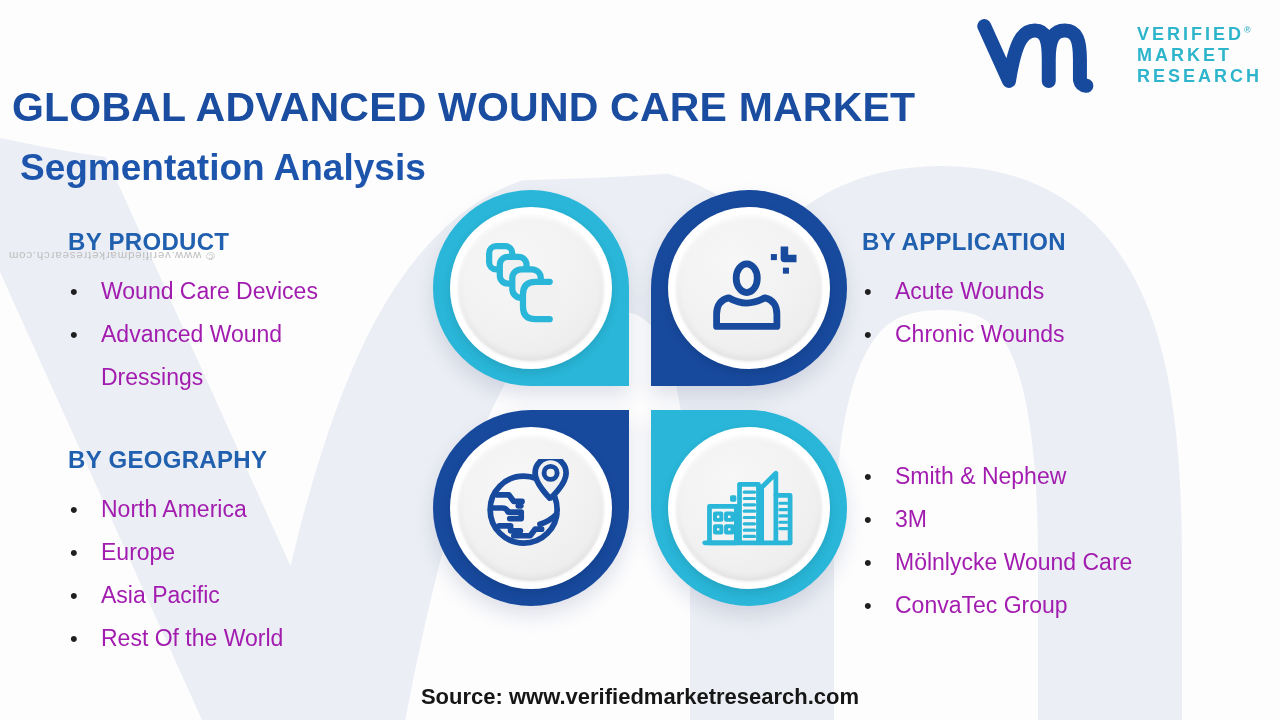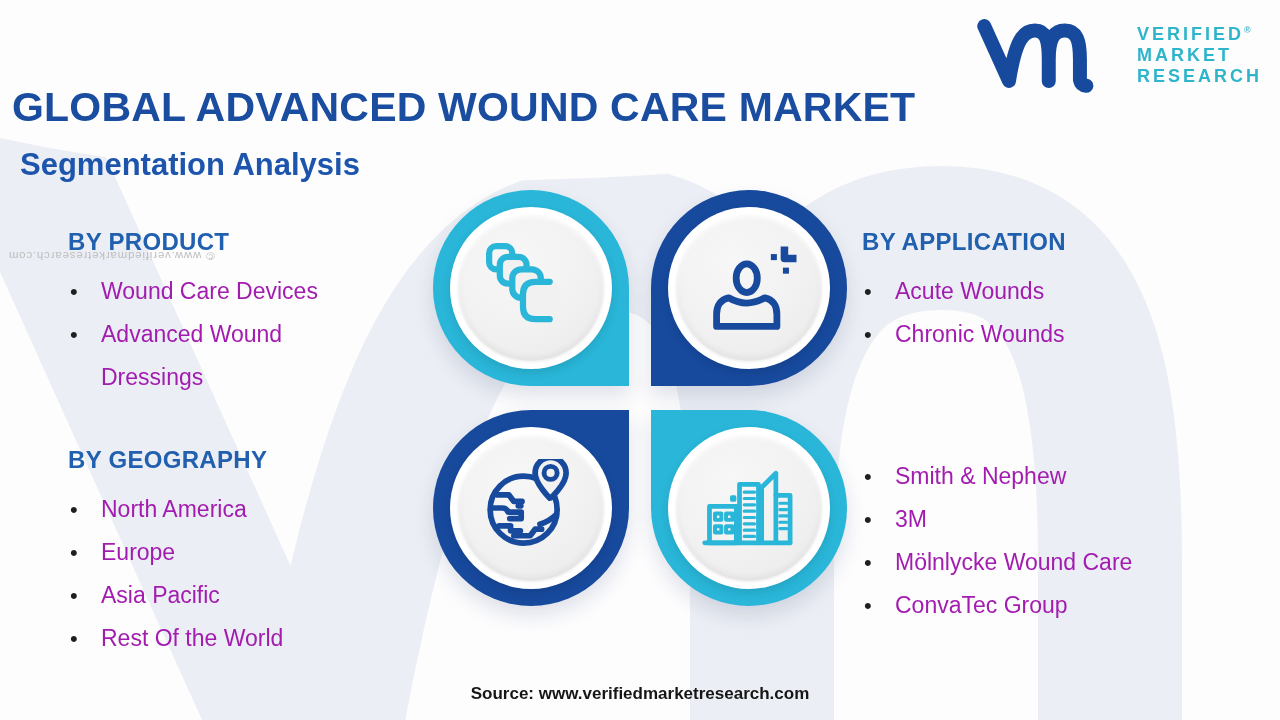--- a/index.html
+++ b/index.html
@@ -12,21 +12,21 @@
   .swoosh { position:absolute; left:-320px; top:-470px; width:2050px; height:640px;
             background:#fdfdfe; border-radius:50%; transform:rotate(-5deg); z-index:1; }
   .side-watermark { position:absolute; left:8px; top:250px; z-index:3;
 atable    writing-mode:vertical-rl; transform:rotate(180deg);
     font-size:11.5px; letter-spacing:0.8px; color:#bdbdbd; }
 
   
   .title { position:absolute; left:12px; top:36px; z-index:4;
     font-size:41px; font-weight:700; color:#1a4d9f; letter-spacing:0.2px;margin-top:48px; }
   .subtitle { position:absolute; left:20px; top:147px; z-index:4;
-    font-size:31px; font-weight:700; color:#1d55ad; }
+    font-size:37px; font-weight:700; color:#1d55ad; }
 
   .logo { position:absolute; right:18px; top:10px; z-index:4; display:flex; align-items:center; gap:12px; }
   .logo-mark { width:142px; height:86px; }
   .logo-text { display:flex; flex-direction:column; line-height:21px;margin-left:9px; }
   .logo-text span { font-size:18px; font-weight:700; letter-spacing:3px; color:#2eb4cb; }
   .logo-text sup { font-size:9px; letter-spacing:0; vertical-align:super; color:#4db9cd; }
 
   
   .petal { position:absolute; width:196px; height:196px; z-index:2;
            box-shadow:0 10px 20px rgba(20,40,90,0.13); }
@@ -50,21 +50,21 @@
                 line-height:43px; }
   .section li::before { content:"•"; position:absolute; left:2px; top:0; font-size:22px; color:#1f1f1f; }
   .sec-product      { left:68px;  top:228px; width:300px; }
   .sec-geography    { left:68px;  top:446px; width:330px; }
   .sec-application  { left:862px; top:228px; width:360px; }
   .sec-keyplayers   { left:862px; top:441px; width:380px; }
   .sec-product li   { width:276px; }
 
   
   .source { position:absolute; left:0; right:0; top:684px; z-index:4; text-align:center;
-            font-size:17px; font-weight:600; color:#161616; }
+            font-size:22px; font-weight:600; color:#161616; }
 </style>
 </head>
 <body>
 
 <div class="stage">
 
   <svg width="0" height="0" style="position:absolute">
     <defs>
       <path id="vm-path" d="M12,30 L58,132 C70,58 84,38 106,38 C127,38 132,57 132,92 L132,132
                            M132,92 C132,54 141,38 162,38 C184,38 190,57 190,92 L190,130 Q192,140 202,141" fill="none" stroke-linecap="round" stroke-linejoin="round"></path>

